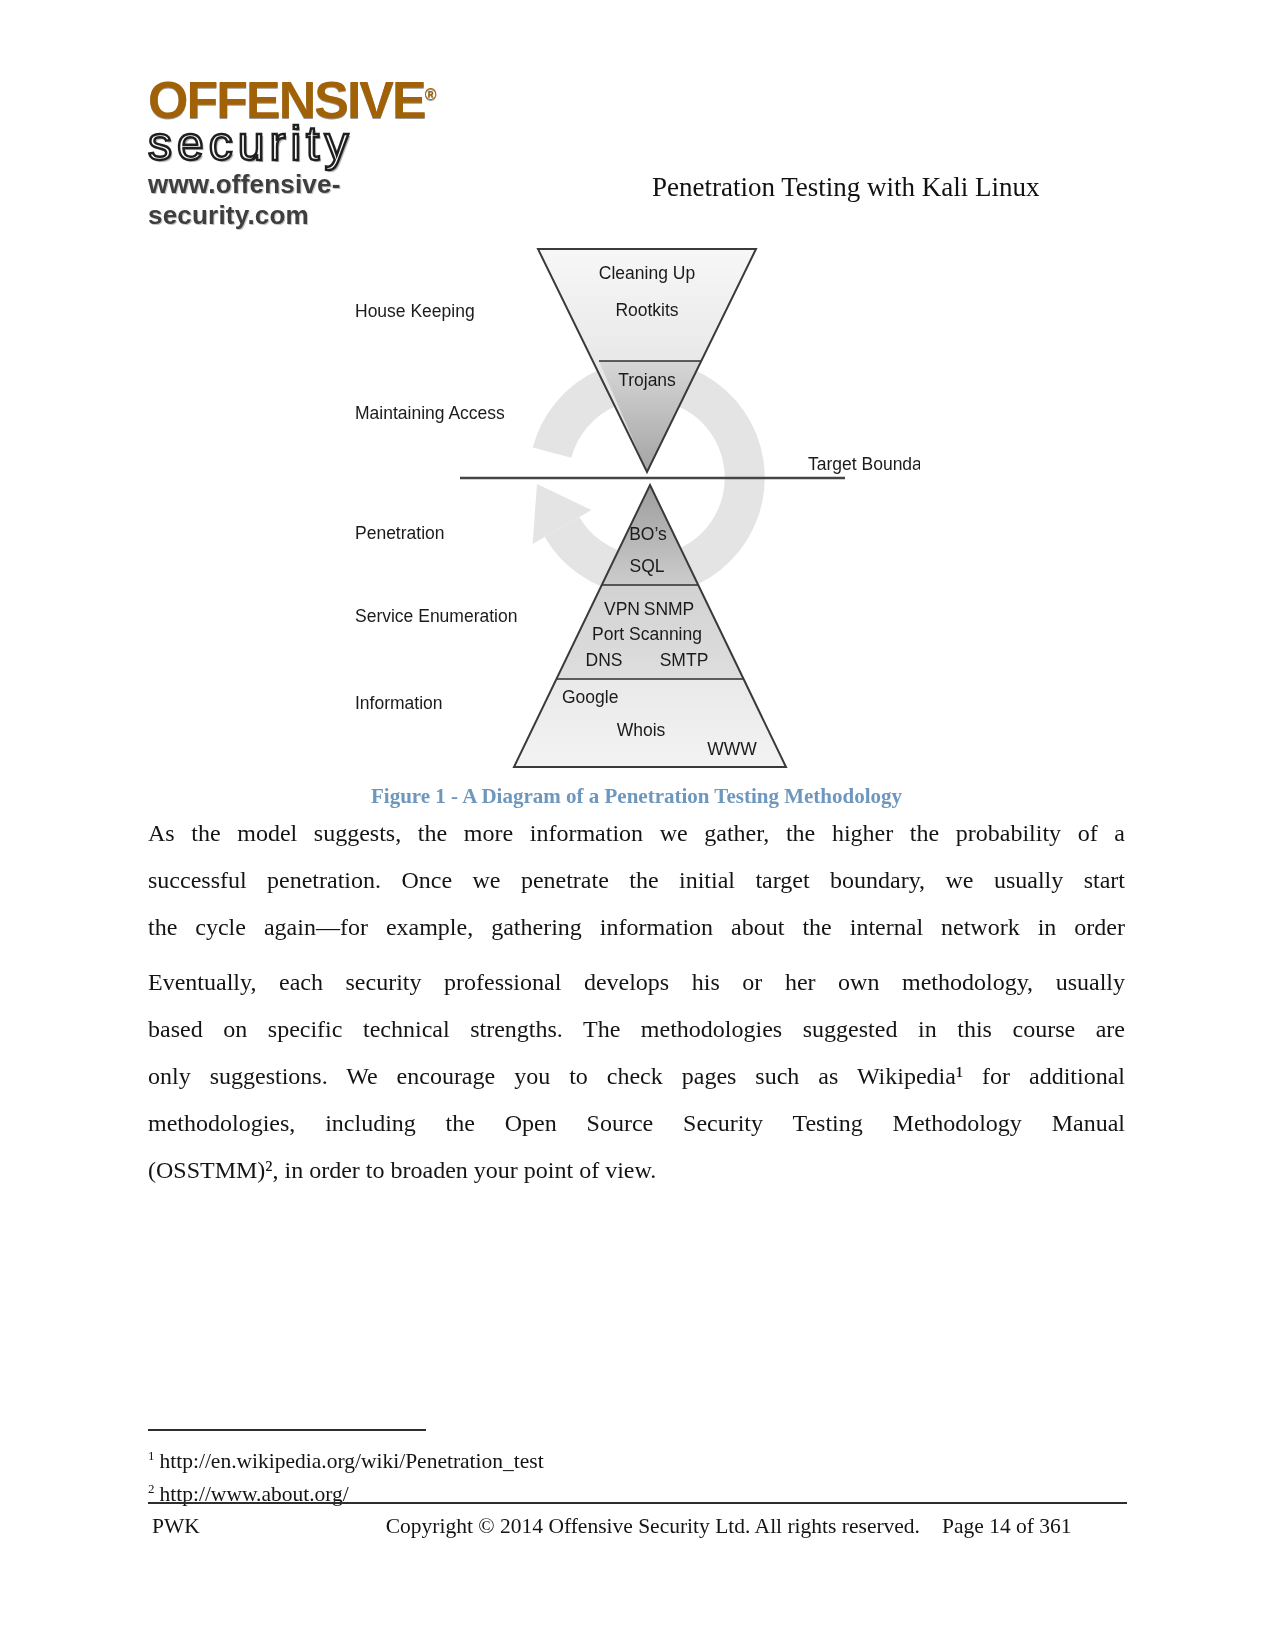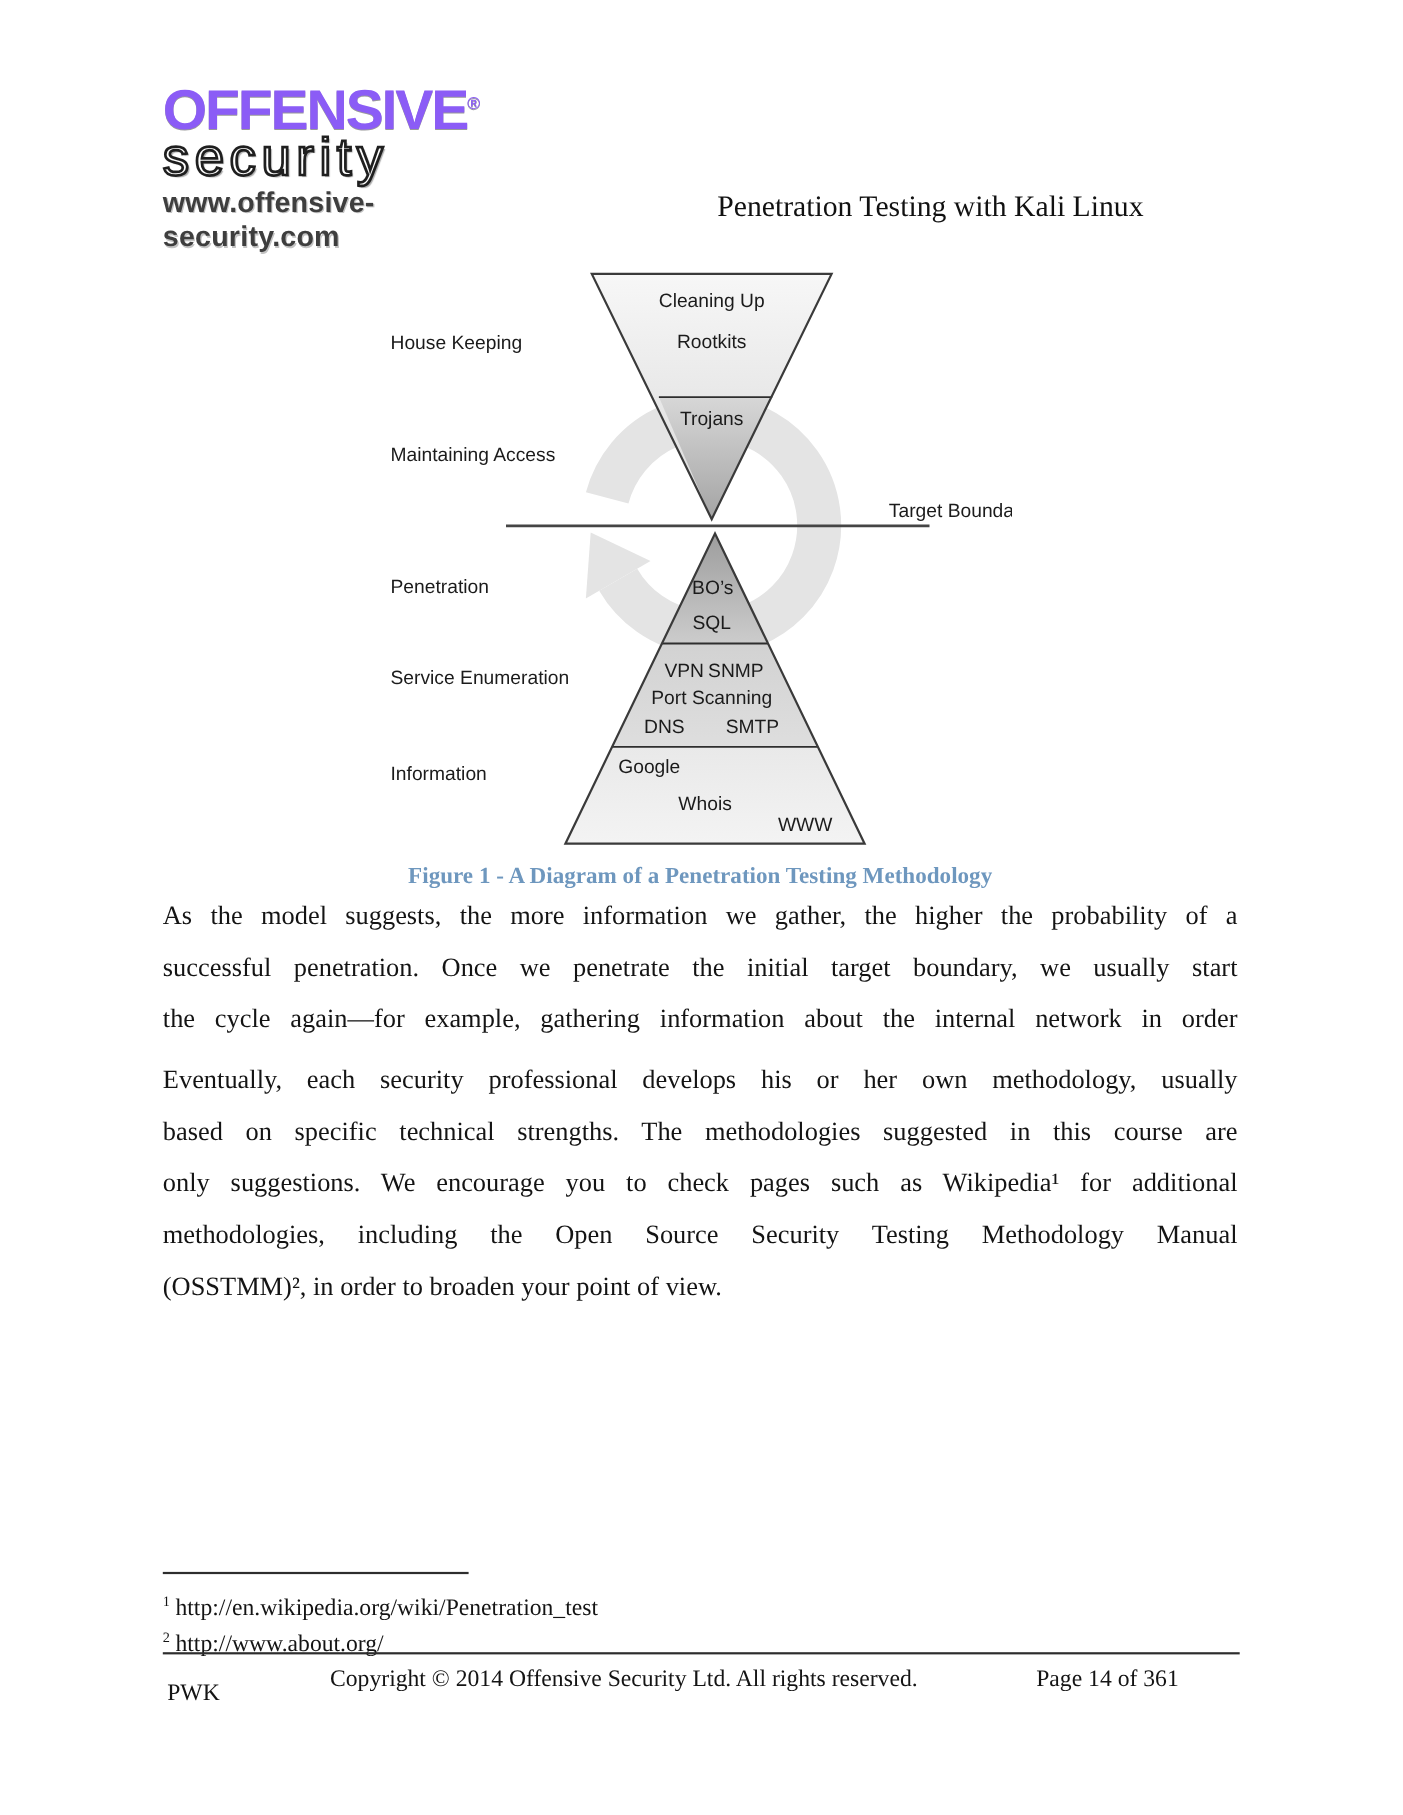--- a/index.html
+++ b/index.html
@@ -2,21 +2,21 @@
 <html><head>
 <meta charset="utf-8">
 <style>
   html,body{margin:0;padding:0;background:#ffffff;}
   .page{position:relative;width:1275px;height:1650px;background:#ffffff;overflow:hidden;
         font-family:"Liberation Serif", serif;color:#1a1a1a;}
 
   
   .logo{position:absolute;left:148px;top:70px;width:290px;}
   .logo-line1{font-family:"Liberation Sans", sans-serif;font-weight:bold;font-size:52px;
-              line-height:50px;color:#8b5cf6;letter-spacing:-2px;transform:scaleY(.98);
+              line-height:50px;color:#a16207;letter-spacing:-2px;transform:scaleY(.98);
               text-shadow:0 1px 0 #9a9a9a;}
   .logo-reg{font-size:16px;vertical-align:super;letter-spacing:0;}
   .logo-line2{font-family:"Liberation Sans", sans-serif;font-weight:normal;font-size:48px;
               line-height:46px;color:#ffffff;letter-spacing:5px;margin-top:-4px;
               -webkit-text-stroke:2.5px #1f1f1f;text-shadow:2px 2px 1px #a9a9a9;}
   .logo-url{font-family:"Liberation Sans", sans-serif;font-weight:bold;font-size:26px;
             color:#3e3e3e;margin-top:2px;letter-spacing:0.2px;text-shadow:1px 1px 0 #c3c3c3;}
 
   
   .header-title{position:absolute;left:652px;top:172px;font-size:27px;color:#111;}
@@ -39,22 +39,22 @@
 
   
   .footnote-rule{position:absolute;left:148px;top:1429px;width:278px;border-top:2px solid #2d2d2d;}
   .footnotes{position:absolute;left:148px;top:1442px;width:900px;font-size:21.5px;color:#141414;}
   .fnline{line-height:28px;}
   .fnsup{font-size:13px;vertical-align:super;margin-right:5px;}
 
   
   .footer-rule{position:absolute;left:148px;top:1502px;width:979px;border-top:2px solid #2d2d2d;}
   .footer{position:absolute;left:0;top:1514px;width:1275px;font-size:21.5px;color:#141414;}
-  .footer-left{position:absolute;left:152px;top:12px;}
-  .footer-center{position:absolute;left:300px;top:0;width:620px;text-align:left;}
+  .footer-left{position:absolute;left:152px;top:0;}
+  .footer-center{position:absolute;left:300px;top:0;width:620px;text-align:right;}
   .footer-right{position:absolute;left:942px;top:0;}
 </style>
 </head>
 <body>
 
 <div class="page">
 
   <div class="logo">
     <div class="logo-line1"><span>OFFENSIVE</span><span class="logo-reg">®</span></div>
     <div class="logo-line2">security</div>

